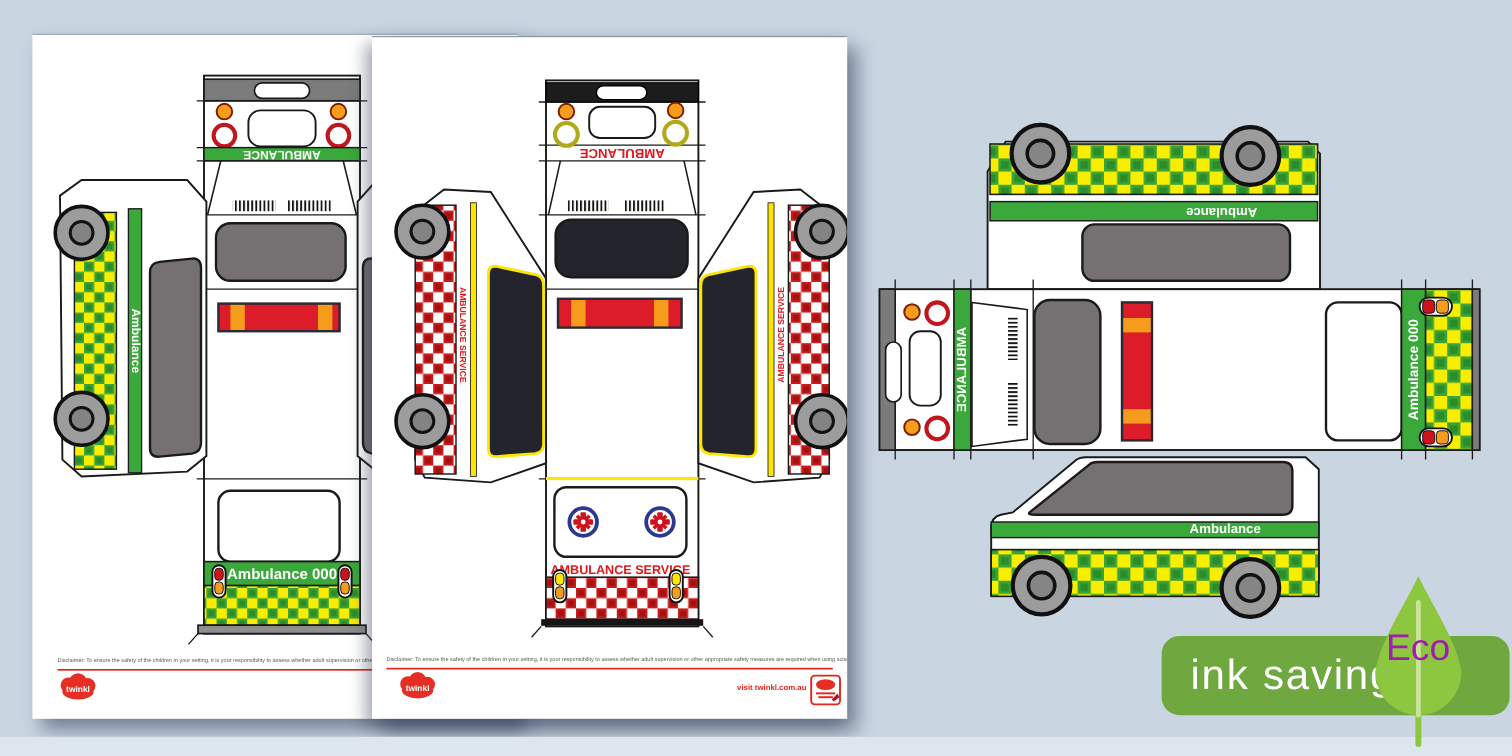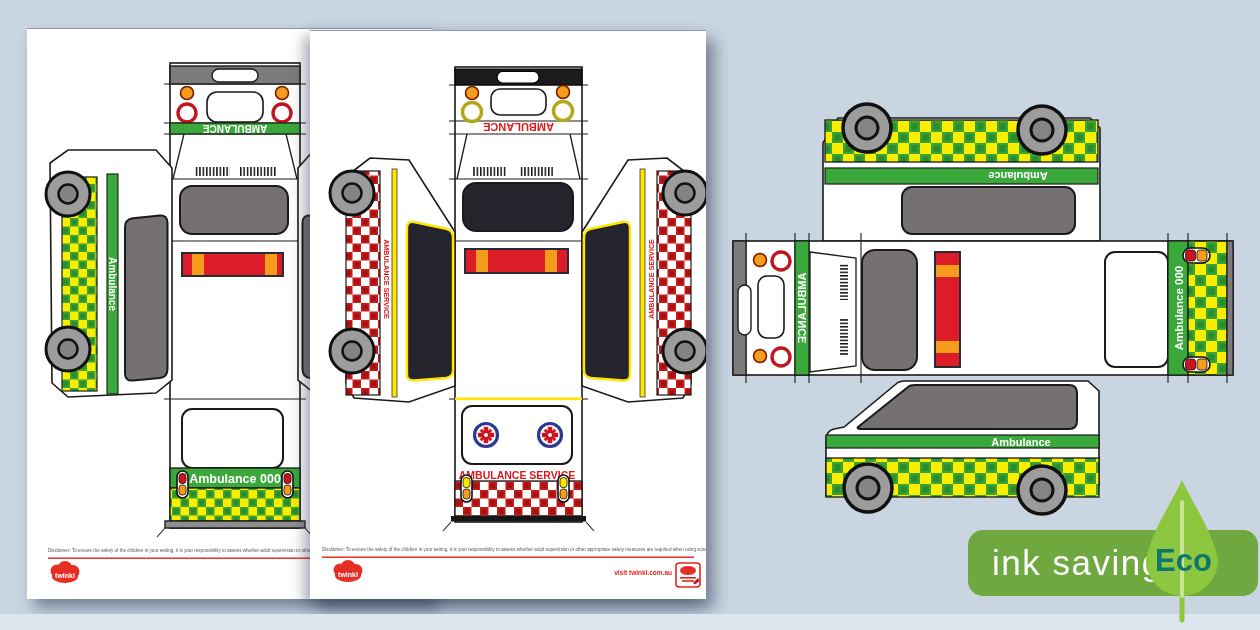--- a/index.html
+++ b/index.html
@@ -19,21 +19,21 @@
   svg{display:block}
   .net-right{position:absolute;left:722px;top:88px}
   .bottom-strip{position:absolute;left:0;top:614px;width:1260px;height:16px;background:#dde6ef}
   .eco-pill{
     position:absolute;left:968px;top:530px;width:290px;height:66px;
     background:#6ea83e;border-radius:15px;
     display:flex;align-items:center;padding-left:24px;box-sizing:border-box;
   }
   .eco-pill .ink-text{color:#fff;font-size:35px;letter-spacing:1.5px;font-weight:400}
   .eco-leaf{position:absolute;left:1136px;top:476px}
-  .eco-label{position:absolute;left:1155px;top:543px;color:#0f766e;font-weight:bold;font-size:31px}
+  .eco-label{position:absolute;left:1155px;top:522px;color:#a21caf;font-weight:normal;font-size:31px}
   svg text{font-family:"Liberation Sans", sans-serif}
 </style>
 </head>
 <body>
 
 <svg width="0" height="0" style="position:absolute" aria-hidden="true">
   <defs>
     <pattern id="gyS" width="17" height="17" patternUnits="userSpaceOnUse">
       <rect width="17" height="17" fill="#f9ed00"></rect>
       <rect x="0" y="0" width="8.5" height="8.5" fill="#3aa335"></rect>

